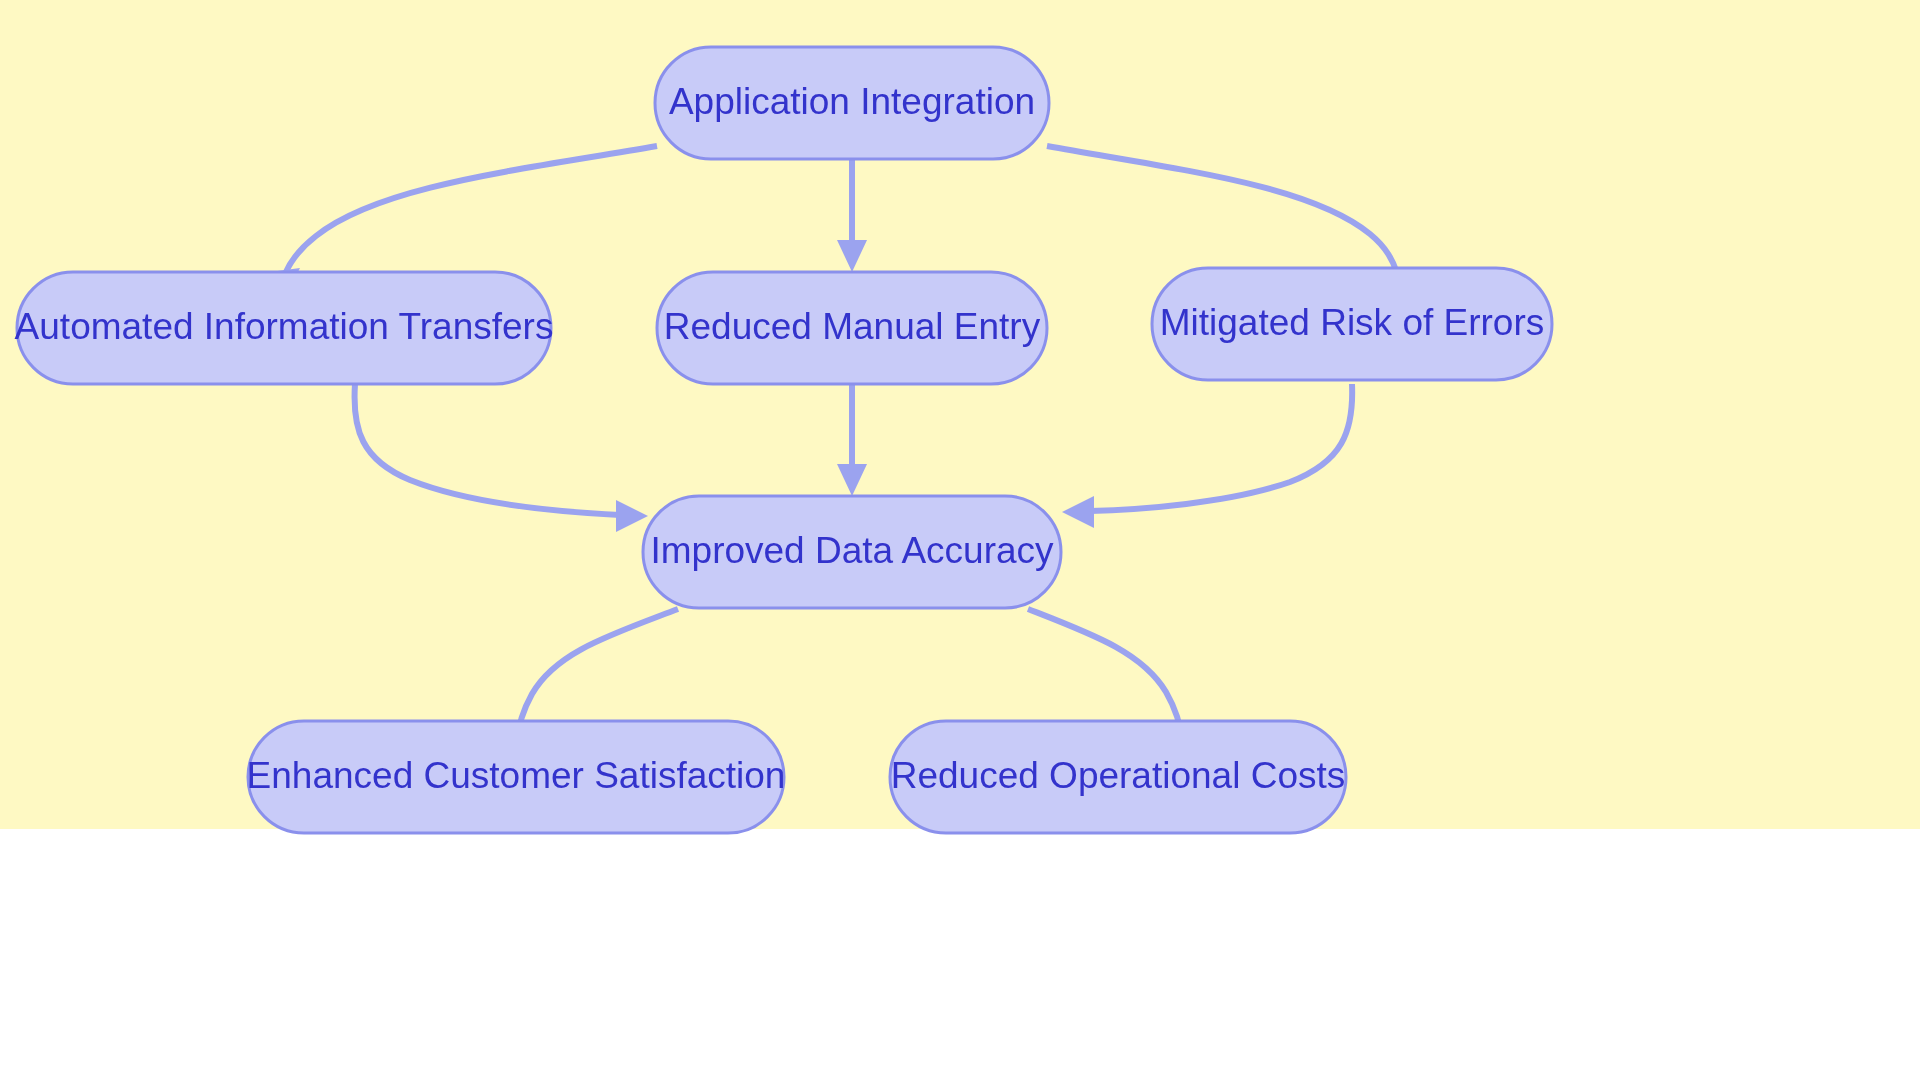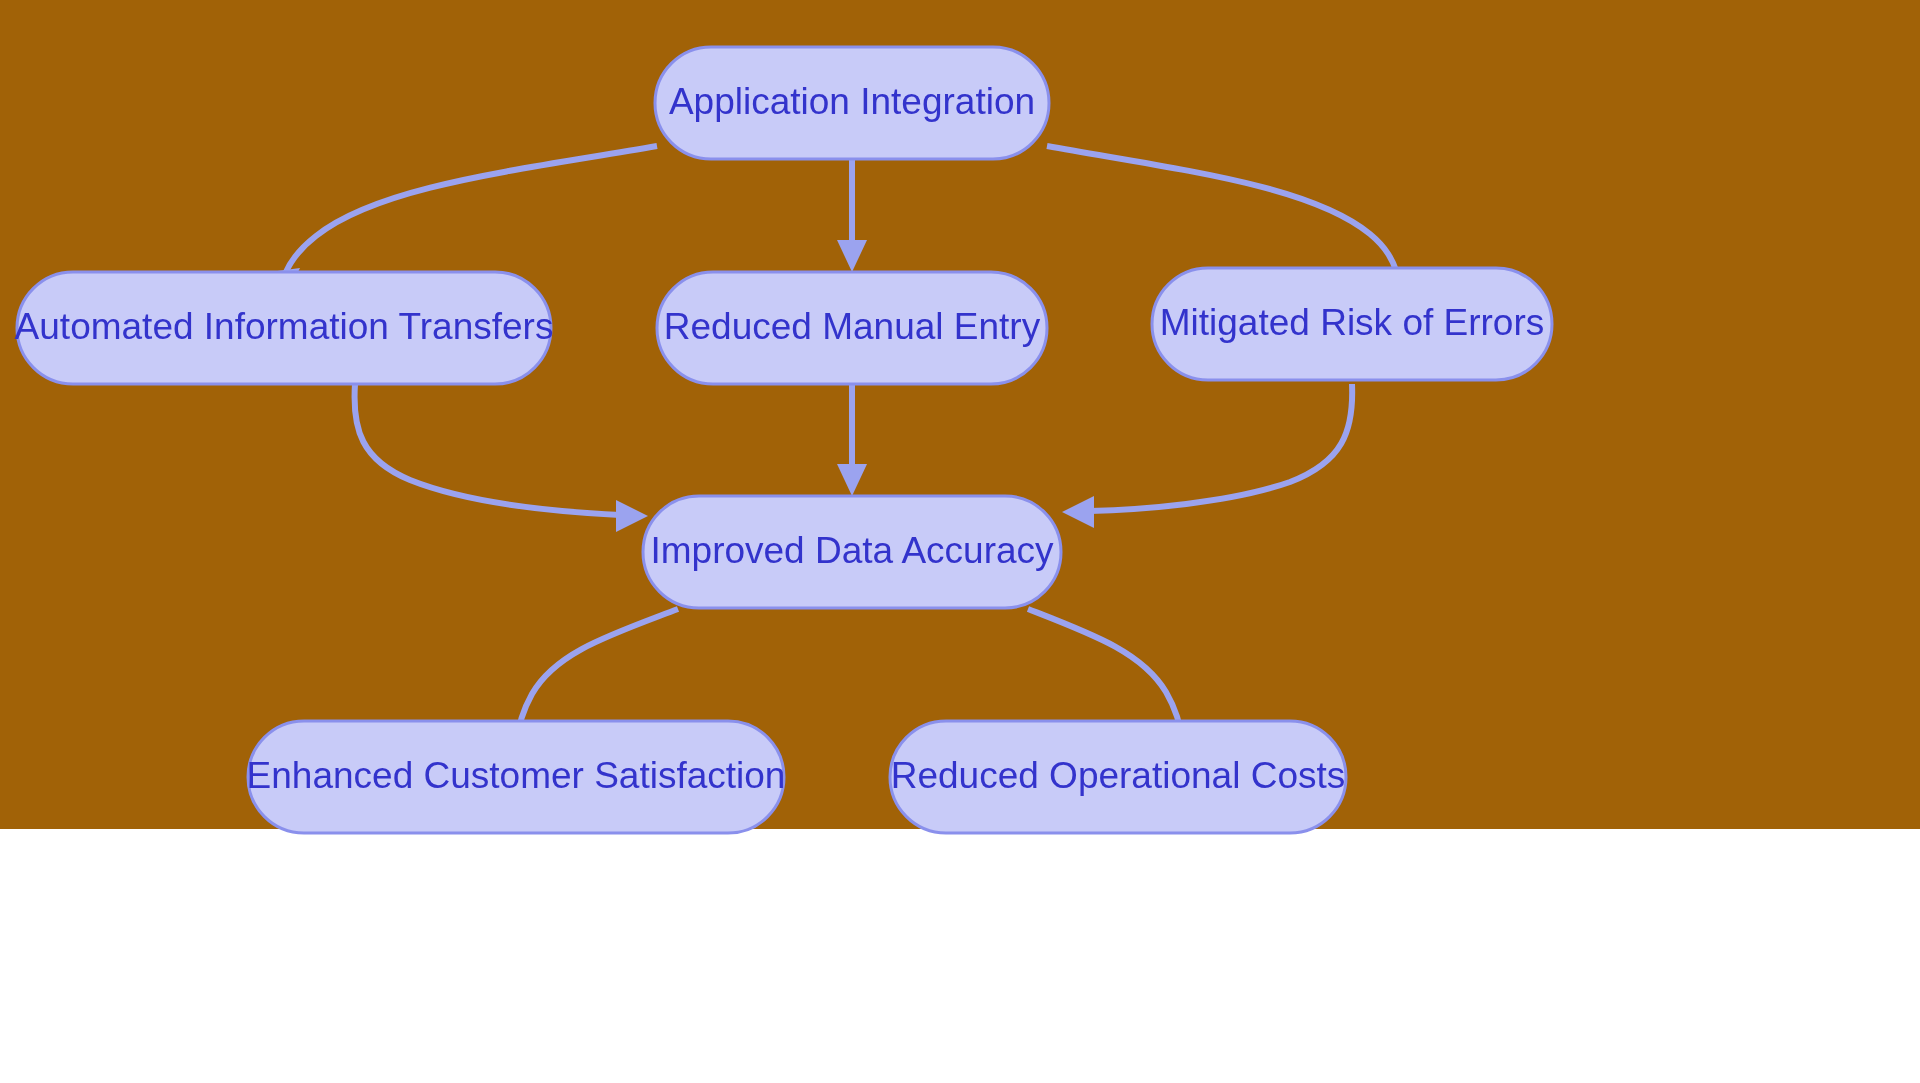--- a/index.html
+++ b/index.html
@@ -10,21 +10,21 @@
   body {
     width: 1920px;
     height: 1083px;
     font-family: "Liberation Sans", sans-serif;
     overflow: hidden;
   }
   #flowchart-root {
     position: relative;
     width: 1920px;
     height: 829px;
-    background: #a16207;
+    background: #fef9c3;
   }
   svg.diagram {
     display: block;
     width: 1920px;
     height: 1083px;
   }
   .node-shape {
     fill: #c8cbf8;
     stroke: #8a90ec;
     stroke-width: 3;

